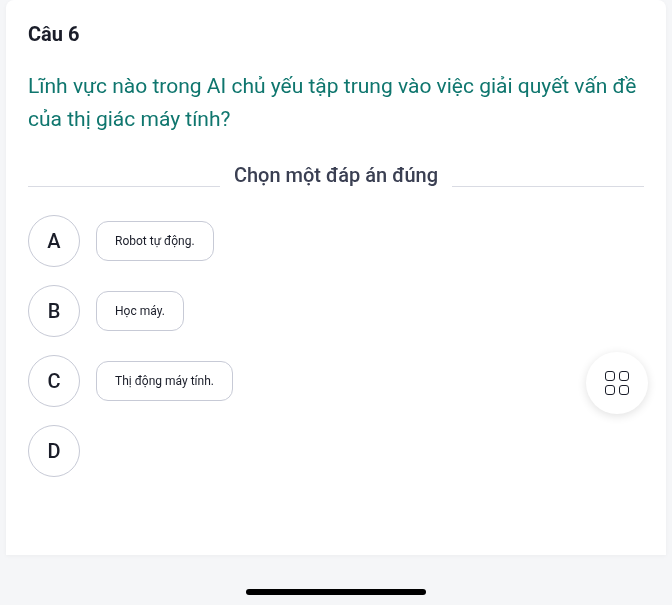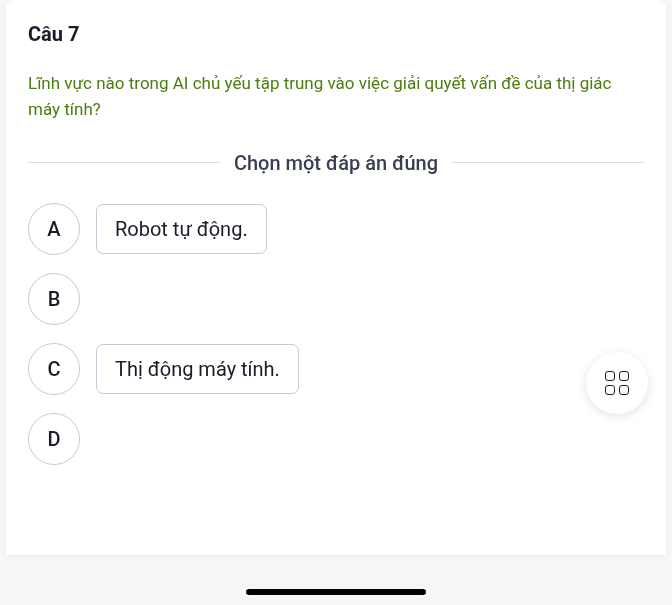--- a/index.html
+++ b/index.html
@@ -19,29 +19,29 @@
       min-height: 555px;
       box-shadow: 0 1px 4px rgba(0,0,0,0.04);
     }
     .q-title {
       font-weight: 700;
       font-size: 20px;
       color: #1a1d29;
       margin-bottom: 8px;
     }
     .q-text {
-      font-size: 17px;
-      color: #4d7c0f;
+      font-size: 21px;
+      color: #0f766e;
       line-height: 1.55;
       margin-bottom: 28px;
       margin-top: 24px;
     }
     .instruction-row {
       display: flex;
-      align-items: center;
+      align-items: flex-end;
       margin-bottom: 28px;
     }
     .instruction-row .line {
       flex: 1;
       height: 1px;
       background: #d9dbe3;
     }
     .instruction-text {
       font-size: 20px;
       color: #3a3f52;
@@ -68,23 +68,23 @@
       justify-content: center;
       font-size: 20px;
       font-weight: 500;
       color: #1a1d29;
       background: #fff;
       cursor: pointer;
       flex-shrink: 0;
     }
     .option-text-box {
       border: 1.5px solid #c7cad6;
-      border-radius: 7px;
+      border-radius: 12px;
       padding: 12px 18px;
-      font-size: 20px;
+      font-size: 12px;
       color: #1a1d29;
       background: #fff;
       cursor: pointer;
       display: inline-block;
     }
     .fab {
       position: absolute;
       right: 24px;
       top: 352px;
       width: 62px;
@@ -117,36 +117,37 @@
       width: 180px;
       height: 6px;
       background: #000;
       border-radius: 4px;
     }
   </style>
 </head>
 <body>
 
 <div class="card">
-  <div class="q-title">Câu 7</div>
+  <div class="q-title">Câu 6</div>
   <div class="q-text">Lĩnh vực nào trong AI chủ yếu tập trung vào việc giải quyết vấn đề của thị giác máy tính?</div>
 
   <div class="instruction-row">
     <div class="line"></div>
     <div class="instruction-text">Chọn một đáp án đúng</div>
     <div class="line"></div>
   </div>
 
   <div class="options">
     <div class="option-row">
       <div class="option-letter">A</div>
       <div class="option-text-box">Robot tự động.</div>
     </div>
     <div class="option-row">
       <div class="option-letter">B</div>
+      <div class="option-text-box">Học máy.</div>
     </div>
     <div class="option-row">
       <div class="option-letter">C</div>
       <div class="option-text-box">Thị động máy tính.</div>
     </div>
     <div class="option-row">
       <div class="option-letter">D</div>
     </div>
   </div>
 </div>

